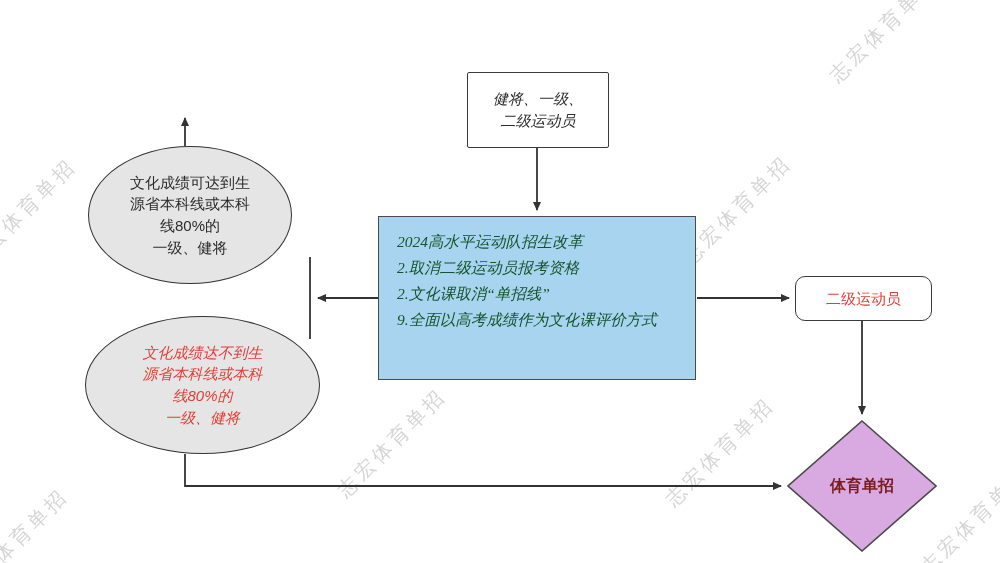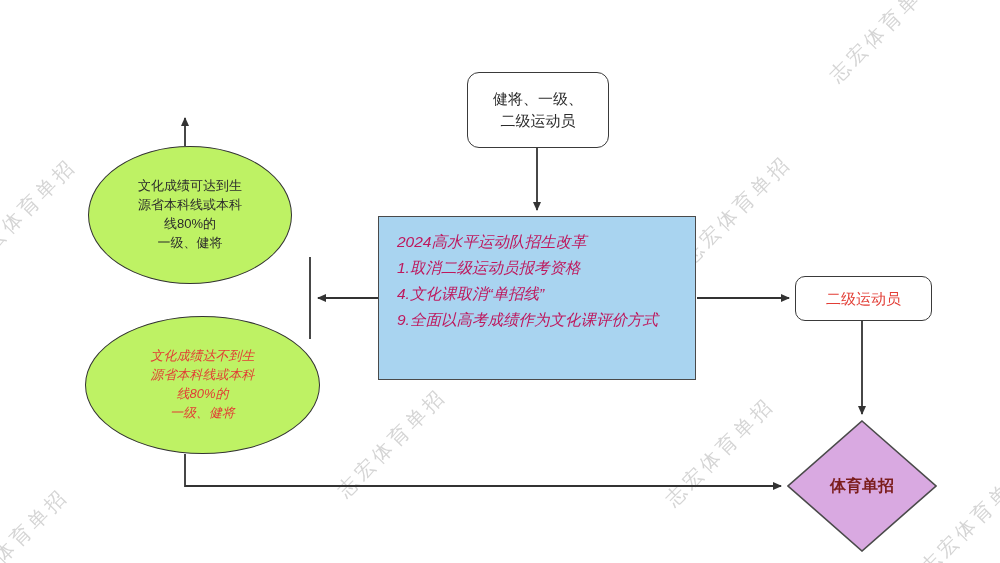--- a/index.html
+++ b/index.html
@@ -53,41 +53,43 @@
 
   
   .diamond-top    { left: 127px; top: 14px;  width: 116px; height: 98px; font-size: 14px; }
   .diamond-bottom { left: 787px; top: 420px; width: 150px; height: 132px; font-size: 16px; }
   .diamond-bottom .node-label { color: #7b1d1d; font-weight: bold; }
 
   .box-athletes {
     left: 467px; top: 72px; width: 142px; height: 76px;
     background: #ffffff;
     border: 1.6px solid #3a3a3a;
-    border-radius: 12px;
+    border-radius: 2px;
     font-size: 15px;
+    font-style: italic;
   }
   .box-athletes .node-label { position: static; width: 100%; height: 100%; }
 
   .box-reform {
     left: 378px; top: 216px; width: 318px; height: 164px;
     background: #a9d4f0;
     border: 1.6px solid #4a4a4a;
     padding: 12px 16px 10px 18px;
     font-style: italic;
     font-size: 15.5px;
     line-height: 1.68;
-    color: #be185d;
+    color: #14532d;
+    font-family: Liberation Serif, serif;
   }
 
   .ellipse {
-    background: #bef264;
+    background: #e5e5e5;
     border: 1.7px solid #333333;
     border-radius: 50%;
-    font-size: 13px;
+    font-size: 15px;
   }
   .ellipse-meets { left: 88px; top: 146px; width: 204px; height: 138px; }
   .ellipse-below { left: 85px; top: 316px; width: 235px; height: 138px; }
   .ellipse-below .node-label { color: #e23d35; font-style: italic; }
 
   .box-second-level {
     left: 795px; top: 276px; width: 137px; height: 45px;
     background: #ffffff;
     border: 1.6px solid #3a3a3a;
     border-radius: 10px;
@@ -124,22 +126,22 @@
   <div class="wm wm7">志宏体育单招</div>
 
 
   <div class="node box-athletes">
     <div class="node-label">健将、一级、
 二级运动员</div>
   </div>
 
   <div class="node box-reform">
     <div>2024高水平运动队招生改革</div>
-    <div>1.取消二级运动员报考资格</div>
-    <div>4.文化课取消“单招线”</div>
+    <div>2.取消二级运动员报考资格</div>
+    <div>2.文化课取消“单招线”</div>
     <div>9.全面以高考成绩作为文化课评价方式</div>
   </div>
 
   <div class="node ellipse ellipse-meets">
     <div class="node-label">文化成绩可达到生
 源省本科线或本科
 线80%的
 一级、健将</div>
   </div>
 

